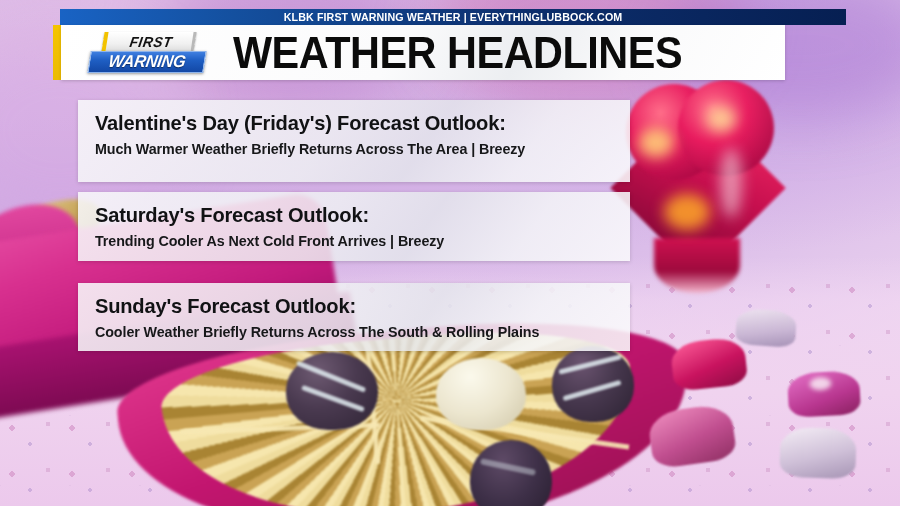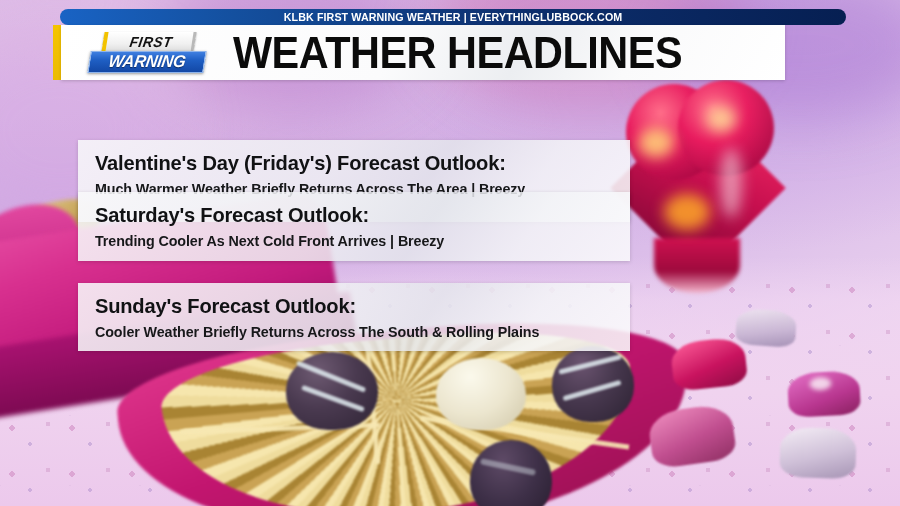--- a/index.html
+++ b/index.html
@@ -160,21 +160,21 @@
 
   
   #header { position:absolute; left:0; top:0; width:100%; height:86px; }
   .hdr-yellow {
     position:absolute; left:53px; top:25px; width:8px; height:55px;
     background:linear-gradient(180deg,#f5c400,#ecbb00);
   }
   .hdr-blue {
     position:absolute; left:60px; top:9px; width:786px; height:16px;
     background:linear-gradient(90deg,#1963c4 0%, #14509f 22%, #0d2f6e 58%, #061f52 100%);
-    display:flex; align-items:center; justify-content:center;border-radius:8px;
+    display:flex; align-items:center; justify-content:center;
   }
   .hdr-blue span {
     color:#fff; font-size:11.5px; font-weight:700; letter-spacing:.1px;
     transform:scaleX(.93); white-space:nowrap;
     font-family:"Liberation Sans", sans-serif;
   }
   .hdr-white {
     position:absolute; left:61px; top:25px; width:724px; height:55px;
     background:linear-gradient(118deg,#ffffff 0%,#fbfbfc 46%,#eceef1 63%,#fafafb 78%,#ffffff 100%);
     box-shadow:0 1px 3px rgba(0,0,0,.18);
@@ -216,21 +216,21 @@
   }
 
   
   .card {
     position:absolute; left:78px; width:552px;
     background:linear-gradient(125deg, rgba(248,248,250,.88) 0%, rgba(238,239,243,.86) 45%,
                rgba(228,230,236,.84) 62%, rgba(243,244,247,.87) 80%, rgba(250,250,252,.88) 100%);
     box-shadow:0 1px 4px rgba(0,0,0,.16);
     padding:9px 0 8px 17px;
   }
-  #card-1 { top:100px; height:82px;margin-top:40px; }
+  #card-1 { top:100px; height:82px; }
   #card-2 { top:192px; height:69px; }
   #card-3 { top:283px; height:68px; }
   .card .h-title {
     font-size:20.5px; font-weight:700; color:#111214; letter-spacing:-.2px;
     line-height:28px; white-space:nowrap; transform:scaleX(.98); transform-origin:left center;
   }
   .card .h-sub {
     font-size:14.6px; font-weight:700; color:#17181a; letter-spacing:-.1px;
     line-height:24px; white-space:nowrap; transform:scaleX(.98); transform-origin:left center;
   }

